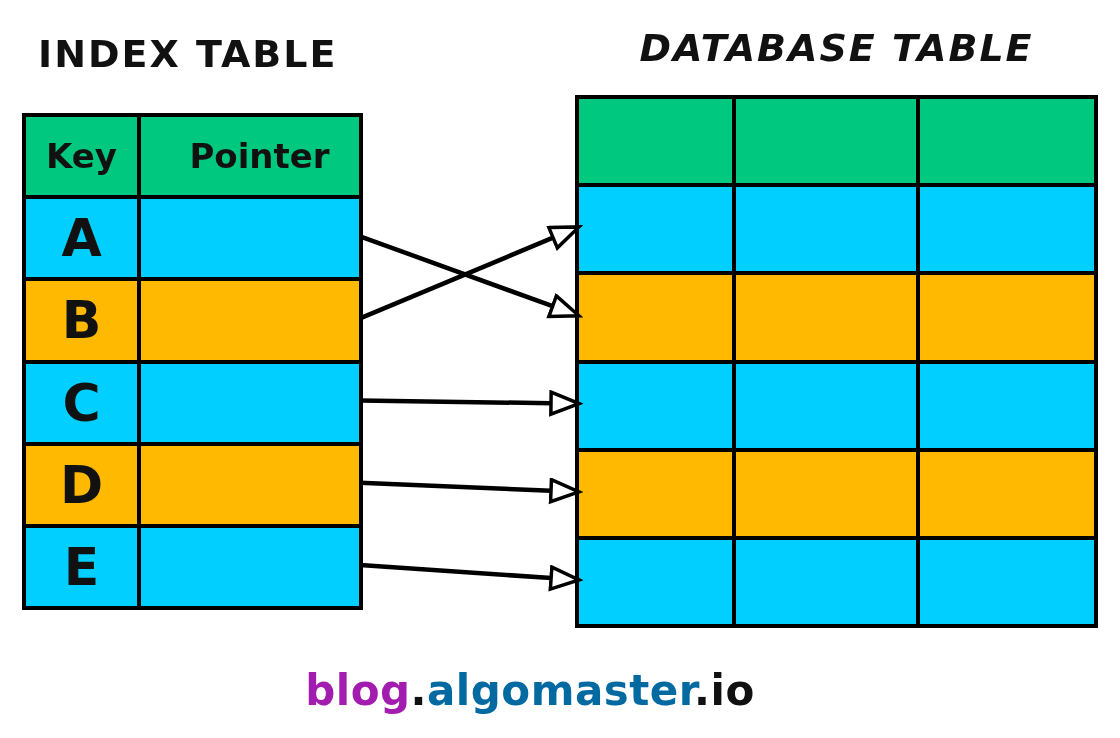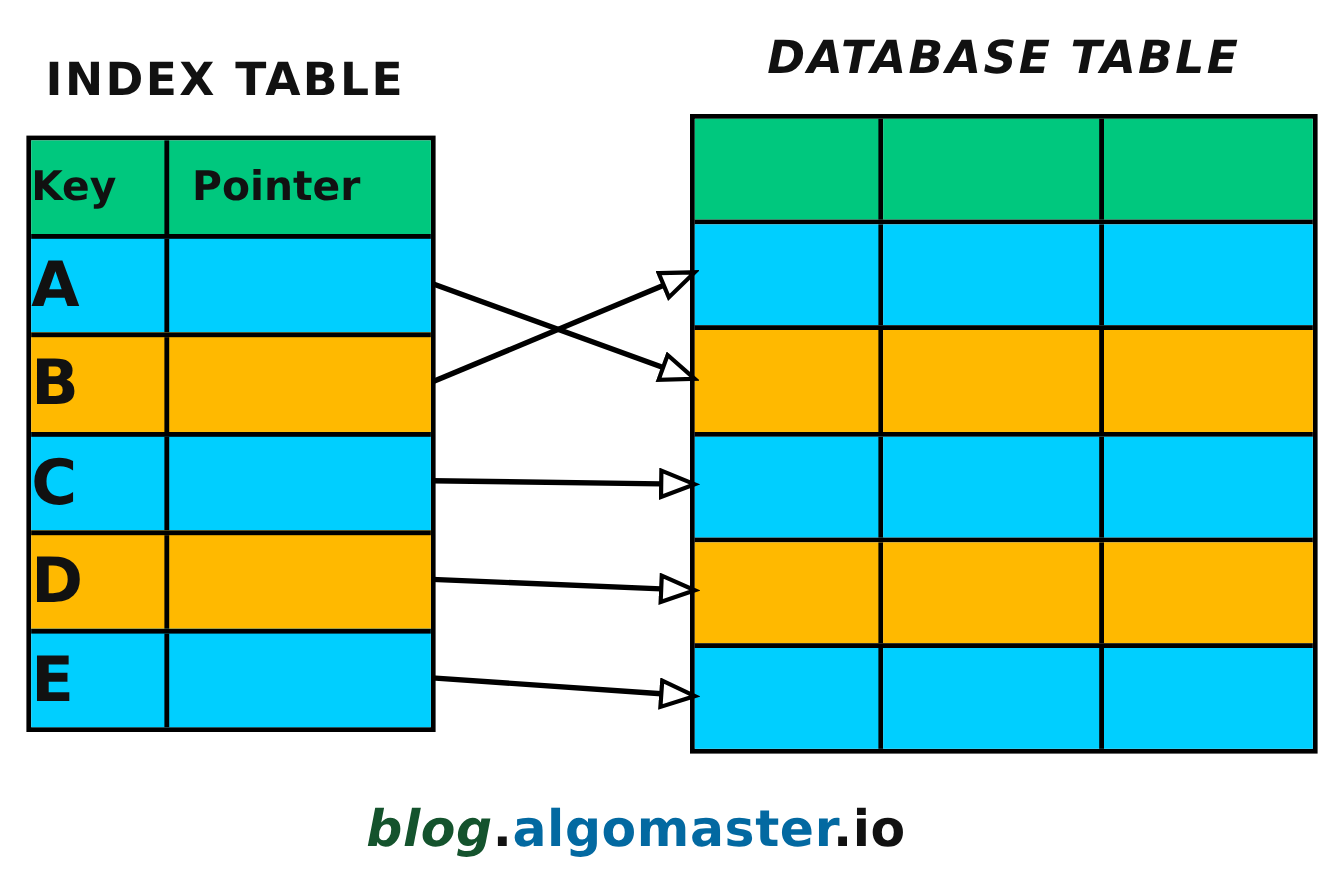--- a/index.html
+++ b/index.html
@@ -4,31 +4,31 @@
 <style>
   html,body{margin:0;padding:0;background:#fff;}
   #canvas{
     position:relative;width:1120px;height:738px;background:#ffffff;
     overflow:hidden;font-family:"DejaVu Sans","Liberation Sans",sans-serif;
   }
   .title{
     position:absolute;color:#111;font-weight:700;font-size:38px;
     letter-spacing:2px;white-space:nowrap;
   }
-  .title-index{left:38px;top:32px;margin-top:12px;}
+  .title-index{left:38px;top:32px;}
   .title-db{left:575px;top:26px;width:523px;text-align:center;font-style:italic;}
 
   
   #indexTable{
     position:absolute;left:22px;top:113px;width:341px;height:497px;
     display:flex;flex-direction:column;border:4px solid #000;box-sizing:border-box;
   }
   .itr{flex:1;display:flex;min-height:0;}
   .itr + .itr{border-top:4px solid #000;}
-  .icell{box-sizing:border-box;display:flex;align-items:center;justify-content:flex-start;}
+  .icell{box-sizing:border-box;display:flex;align-items:center;justify-content:center;}
   .key-col{width:115px;border-right:4px solid #000;}
   .ptr-col{flex:1;margin-left:19px;}
   .hdr-text{font-size:34px;font-weight:700;color:#111;}
   .key-letter{font-size:52px;font-weight:700;color:#111;line-height:1;}
 
   
   #dbTable{
     position:absolute;left:575px;top:95px;width:523px;height:533px;
     display:flex;flex-direction:column;border:4px solid #000;box-sizing:border-box;
   }
@@ -142,15 +142,15 @@
         <path d="M2,2 L30,13 L2,24 Z" fill="#ffffff" stroke="#000000" stroke-width="3.5"></path>
       </marker>
     </defs>
   <line x1="360.0" y1="236.3" x2="552.6" y2="306.2" class="arrow-line" marker-end="url(#arrowhead)"></line>
       <line x1="360.0" y1="318.4" x2="553.1" y2="237.7" class="arrow-line" marker-end="url(#arrowhead)"></line>
       <line x1="360.0" y1="400.6" x2="551.0" y2="403.2" class="arrow-line" marker-end="url(#arrowhead)"></line>
       <line x1="360.0" y1="482.8" x2="551.0" y2="490.7" class="arrow-line" marker-end="url(#arrowhead)"></line>
       <line x1="360.0" y1="564.9" x2="551.1" y2="578.1" class="arrow-line" marker-end="url(#arrowhead)"></line>
     </svg>
 
-  <div id="footer"><span id="f-blog" style="color: #14532d; font-style: italic;">blog</span><span id="f-dot1" style="color: rgb(17, 17, 17);">.</span><span id="f-algo" style="color: #0369a1;">algomaster</span><span id="f-dot2" style="color: rgb(17, 17, 17);">.</span><span id="f-io" style="color: rgb(17, 17, 17); margin-top: 44px;">io</span></div>
+  <div id="footer"><span id="f-blog" style="color: #a21caf;">blog</span><span id="f-dot1" style="color: rgb(17, 17, 17);">.</span><span id="f-algo" style="color: #0369a1;">algomaster</span><span id="f-dot2" style="color: rgb(17, 17, 17);">.</span><span id="f-io" style="color: rgb(17, 17, 17); margin-top: 44px;">io</span></div>
 
 </div>
 
 </body></html>

